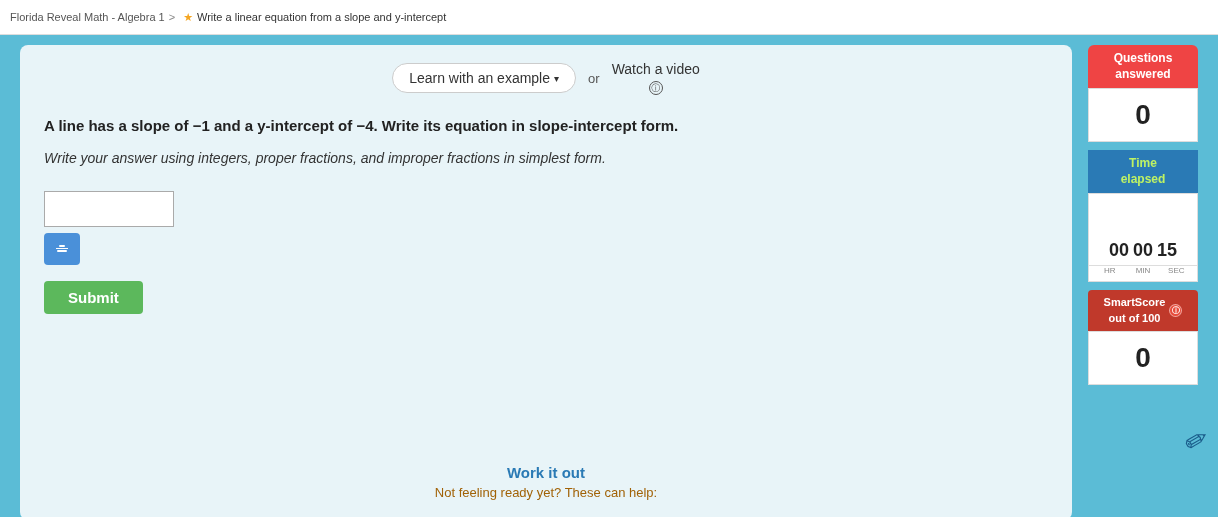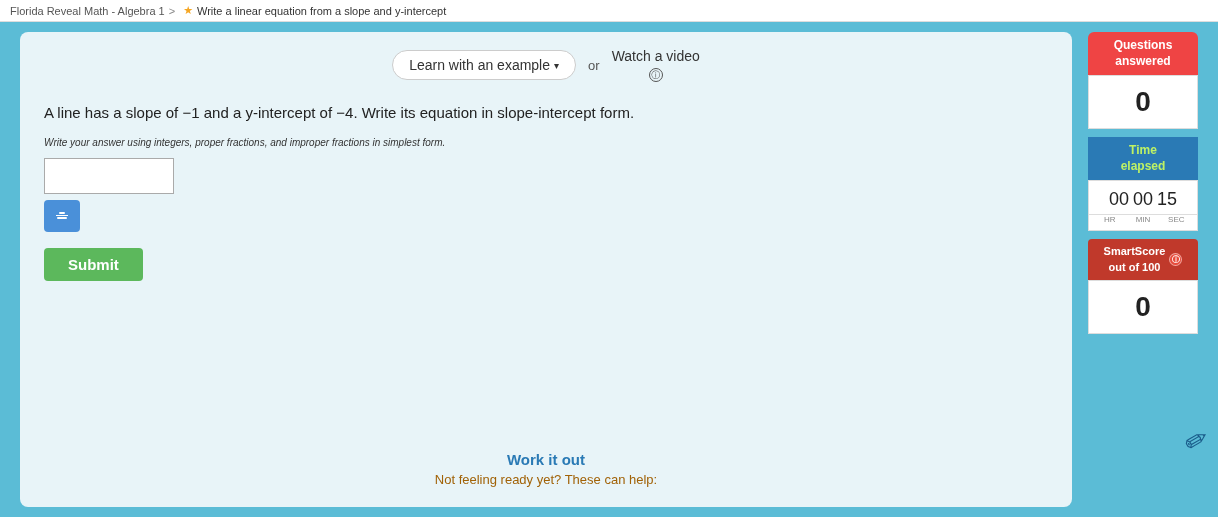--- a/index.html
+++ b/index.html
@@ -8,21 +8,21 @@
       background: #5bbcd6;
       width: 1218px;
       height: 517px;
       overflow: hidden;
       position: relative;
     }
 
     
     .top-bar {
       background: #fff;
-      height: 22px;
+      height: 35px;
       display: flex;
       align-items: center;
       padding: 0 10px;
       font-size: 11px;
       color: #555;
       border-bottom: 1px solid #ddd;
     }
     .top-bar .breadcrumb-item { color: #555; }
     .top-bar .breadcrumb-sep { margin: 0 4px; color: #888; }
     .top-bar .breadcrumb-star { color: #f5a623; margin: 0 4px; }
@@ -87,26 +87,27 @@
       font-size: 9px;
       color: #555;
     }
 
     
     .problem-text {
       font-size: 15px;
       color: #222;
       margin-bottom: 10px;
       line-height: 1.5;
+      font-weight: bold;
     }
     .problem-instruction {
-      font-size: 10px;
+      font-size: 14px;
       color: #333;
       font-style: italic;
-      margin-bottom: 8px;
+      margin-bottom: 22px;
       line-height: 1.5;
     }
 
     
     .answer-area {
       margin-bottom: 16px;
     }
     .answer-input-box {
       border: 1px solid #aaa;
       background: #fff;
@@ -228,22 +229,23 @@
       background: #fff;
       border: 1px solid #ddd;
       display: flex;
       align-items: flex-start;
       justify-content: center;
       padding: 8px 4px 4px;
       gap: 2px;
     }
     .timer-num {
       font-size: 18px;
-      font-weight: normal;
+      font-weight: bold;
       color: #222;
+      margin-top: 38px;
     }
     .timer-sep {
       font-size: 18px;
       font-weight: bold;
       color: #222;
     }
     .timer-labels {
       display: flex;
       justify-content: flex-start;
       background: #fff;

